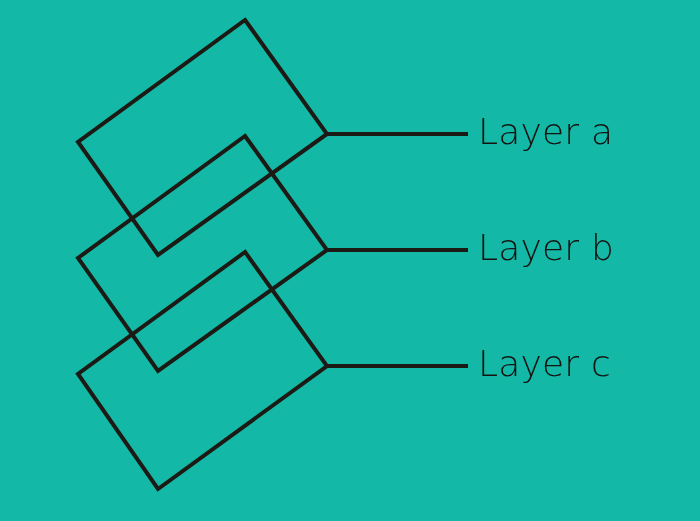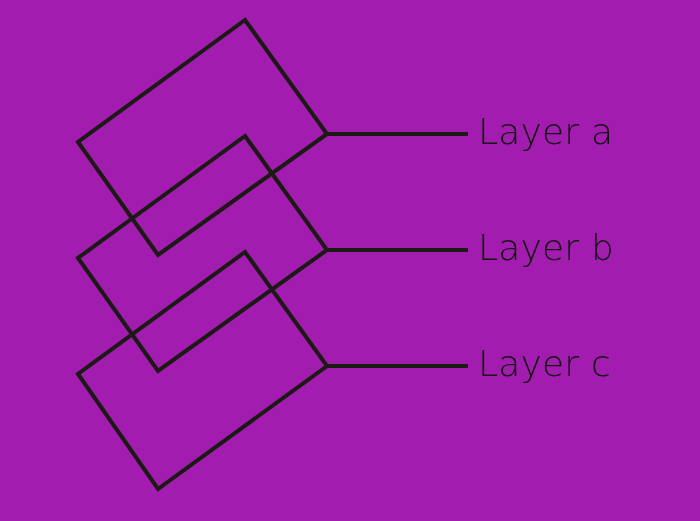--- a/index.html
+++ b/index.html
@@ -44,21 +44,21 @@
     font-family: "DejaVu Sans", sans-serif;
     font-size: 36px;
     font-weight: 300;
     letter-spacing: 0.2px;
     dominant-baseline: middle;
   }
 </style>
 </head>
 <body>
 
-<div id="stage" style="background: #a21caf;">
+<div id="stage" style="background: #14b8a6;">
   <svg id="diagram-svg" viewBox="0 0 700 521" xmlns="http://www.w3.org/2000/svg">
 
     <g>
       <polygon class="layer-shape" points="245,20 327,134 158,255 78,142" stroke="#1c1a14" stroke-width="4"></polygon>
       <line class="leader-line" x1="327" y1="134" x2="468" y2="134" stroke="#1c1a14" stroke-width="4"></line>
       <text class="layer-label" x="478" y="134" fill="#141310" font-size="36">Layer a</text>
     </g>
 
     <g>
       <polygon class="layer-shape" points="245,136 327,250 158,371 78,258" stroke="#1c1a14" stroke-width="4"></polygon>

